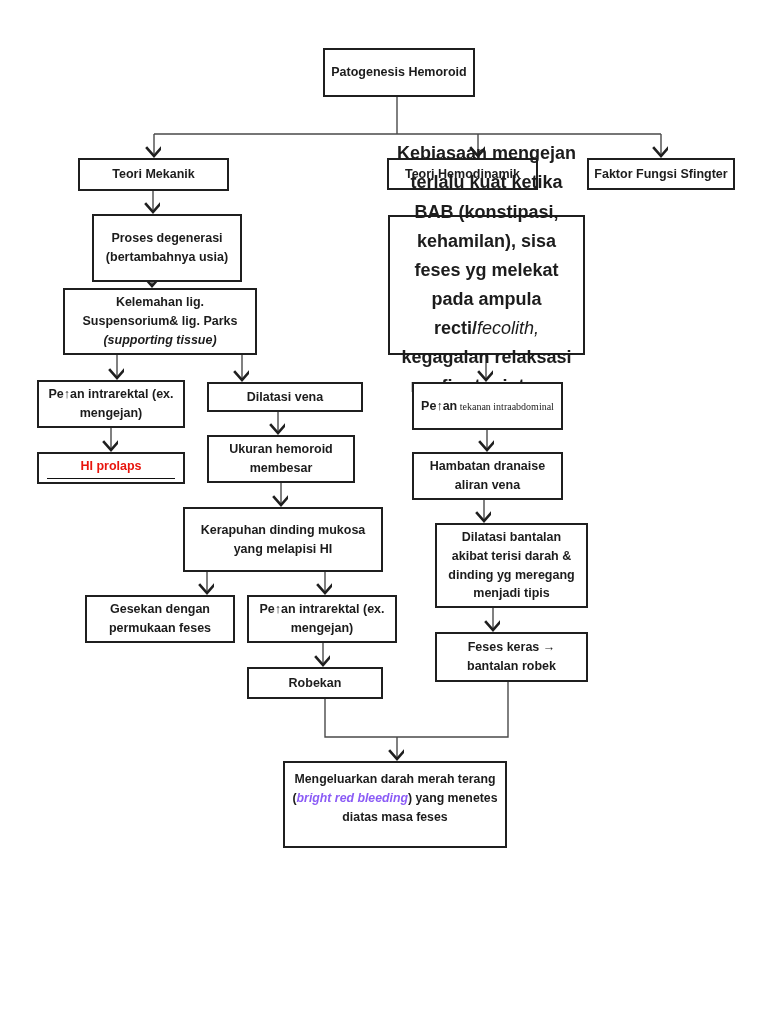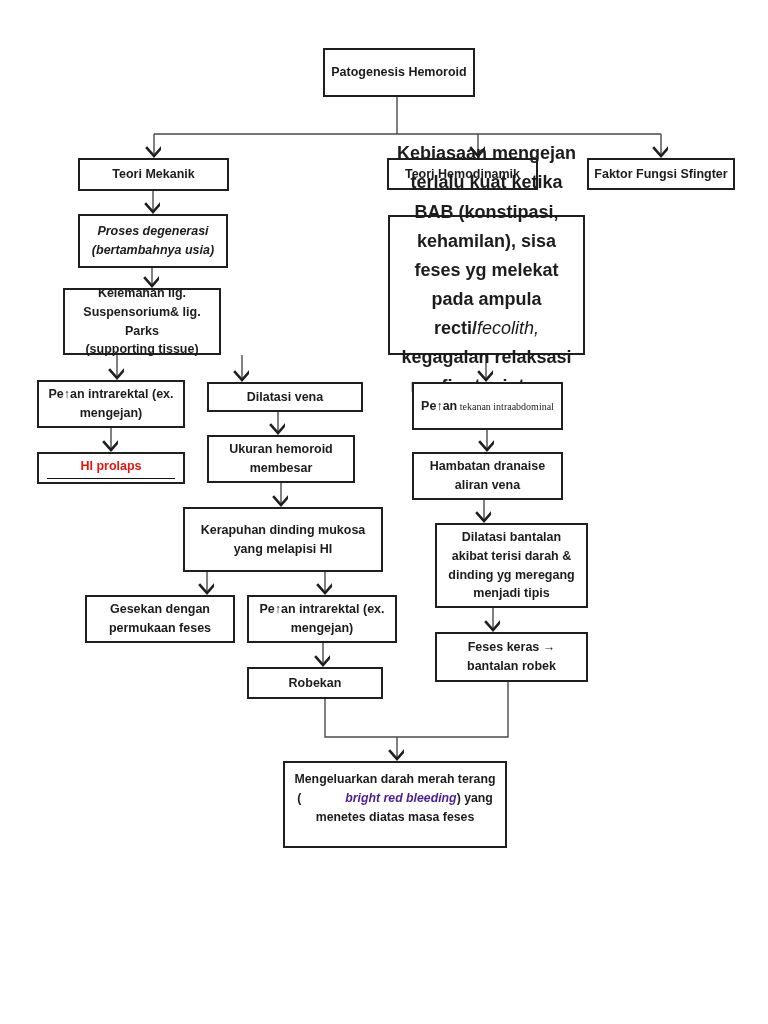--- a/index.html
+++ b/index.html
@@ -8,24 +8,24 @@
   .node{
     position:absolute;box-sizing:border-box;border:2px solid #1f1f1f;background:#ffffff;
     display:flex;flex-direction:column;align-items:center;justify-content:center;
     text-align:center;color:#1c1c1c;
     font-family:"Liberation Sans",sans-serif;font-weight:700;font-size:12.5px;line-height:1.5;
     padding:2px 4px;
   }
   .node .txt{display:block;width:100%;}
   .node--flow{font-size:18px;line-height:1.62;padding:4px 5px;}
   .node--bottom{justify-content:flex-start;padding-top:7px;font-size:12.3px;line-height:1.55;}
-  .it{}
+  .it{font-style:italic;}
   .it-light{font-style:italic;font-weight:400;}
   .red{color:#e8150d;}
-  .red-it{color:#4c1d95;font-style:italic;padding-left:44px;}
+  .red-it{color:#8b5cf6;font-style:italic;}
   .serif{font-family:"Liberation Serif",serif;font-weight:400;font-size:10px;}
   .underline{width:128px;border-top:1.6px solid #111111;margin:2px auto 0 auto;height:0;}
   svg .edge{stroke:#4a4a4a;stroke-width:1.4;fill:none;}
 </style>
 </head>
 <body>
 
 <div class="page">
 
   <svg class="layer" viewBox="0 0 768 1024">
@@ -69,25 +69,25 @@
   </div>
 
   <div class="node" style="left:387px;top:158px;width:151px;height:32px;">
     <div class="txt">Teori Hemodinamik</div>
   </div>
 
   <div class="node" style="left:587px;top:158px;width:148px;height:32px;">
     <div class="txt">Faktor Fungsi Sfingter</div>
   </div>
 
-  <div class="node" style="left:78px;top:214px;width:150px;height:54px;font-style:italic;">
+  <div class="node" style="left:92px;top:214px;width:150px;height:68px;">
     <div class="txt">Proses degenerasi<br>(bertambahnya usia)</div>
   </div>
 
-  <div class="node" style="left:63px;top:288px;width:158px;height:67px;">
+  <div class="node" style="left:63px;top:288px;width:194px;height:67px;">
     <div class="txt"><span>Kelemahan lig.<br>Suspensorium&amp; lig. Parks</span><br><span class="it">(supporting tissue)</span></div>
   </div>
 
   <div class="node" style="left:37px;top:380px;width:148px;height:48px;">
     <div class="txt">Pe↑an intrarektal (ex.<br>mengejan)</div>
   </div>
 
   <div class="node" style="left:37px;top:452px;width:148px;height:32px;">
     <div class="txt red">HI prolaps</div>
     <div class="underline"></div>

